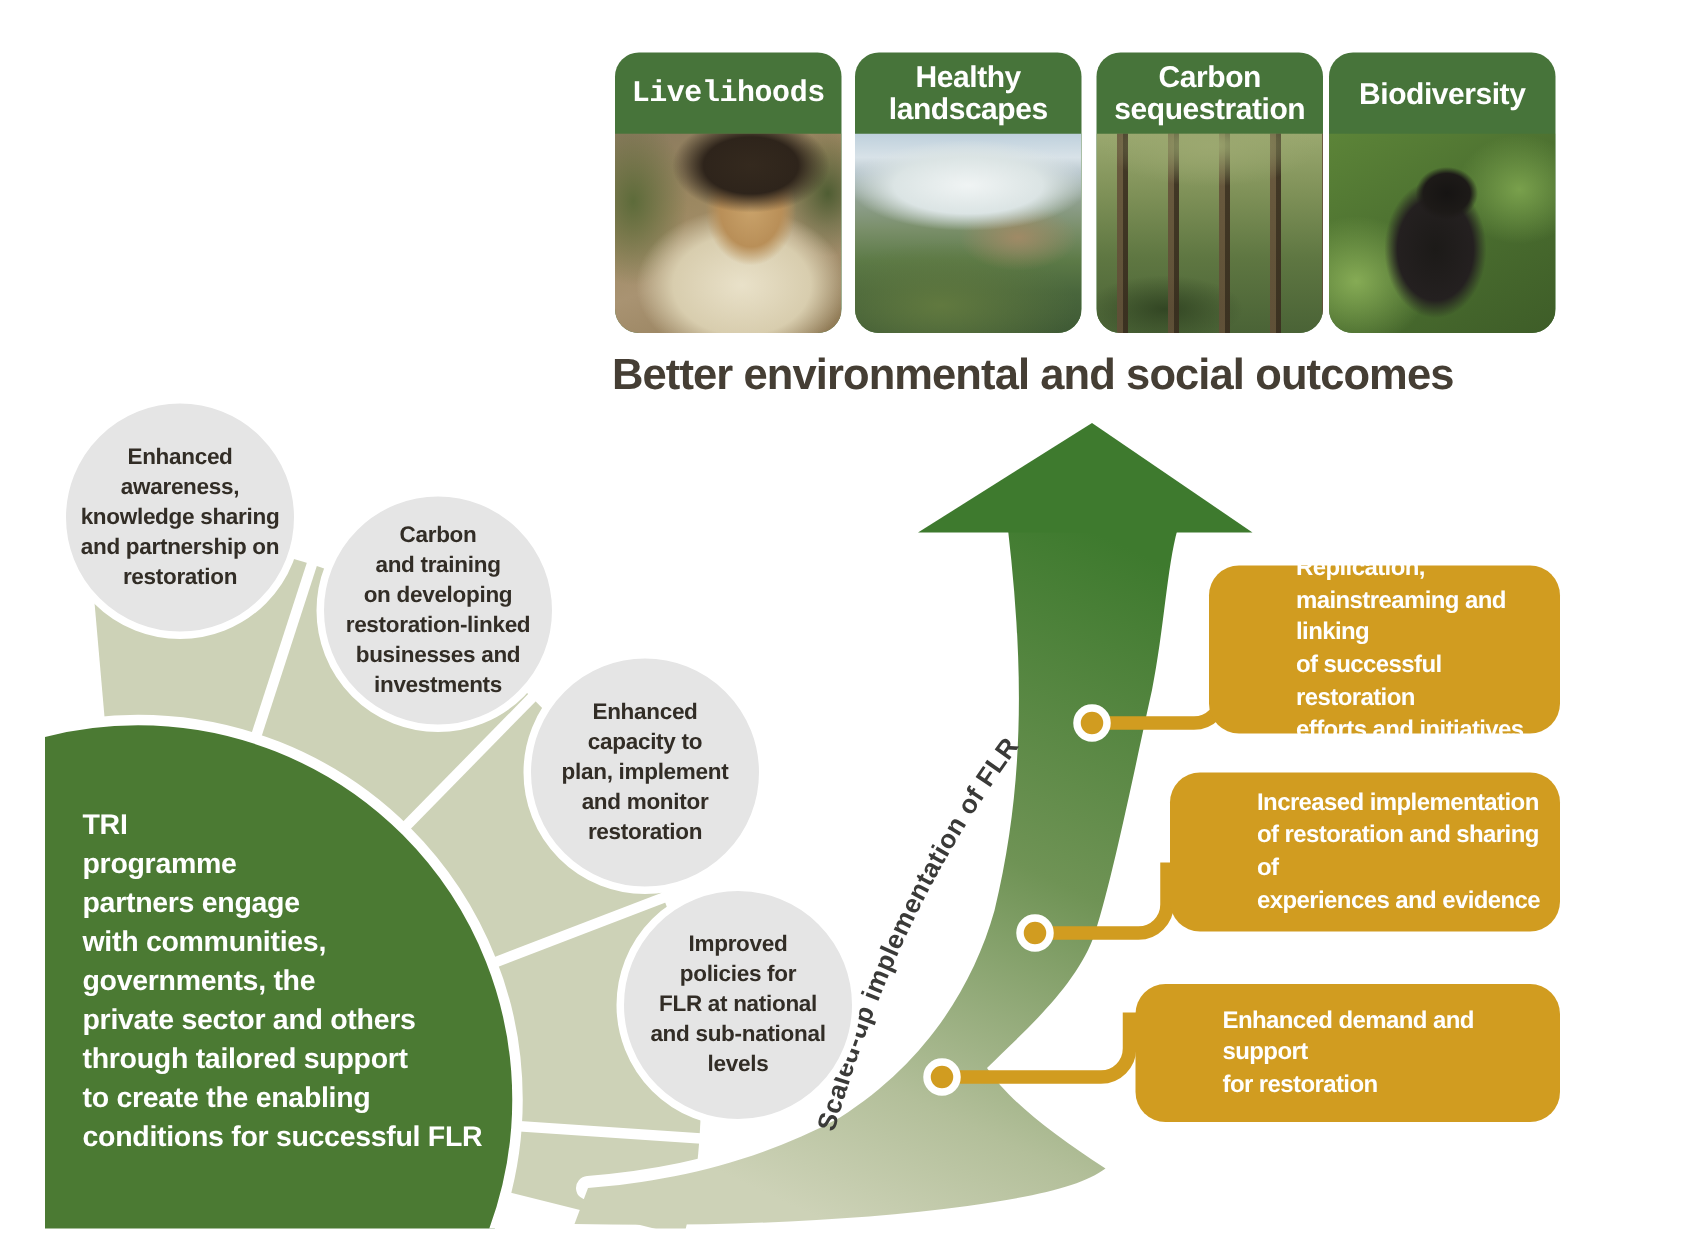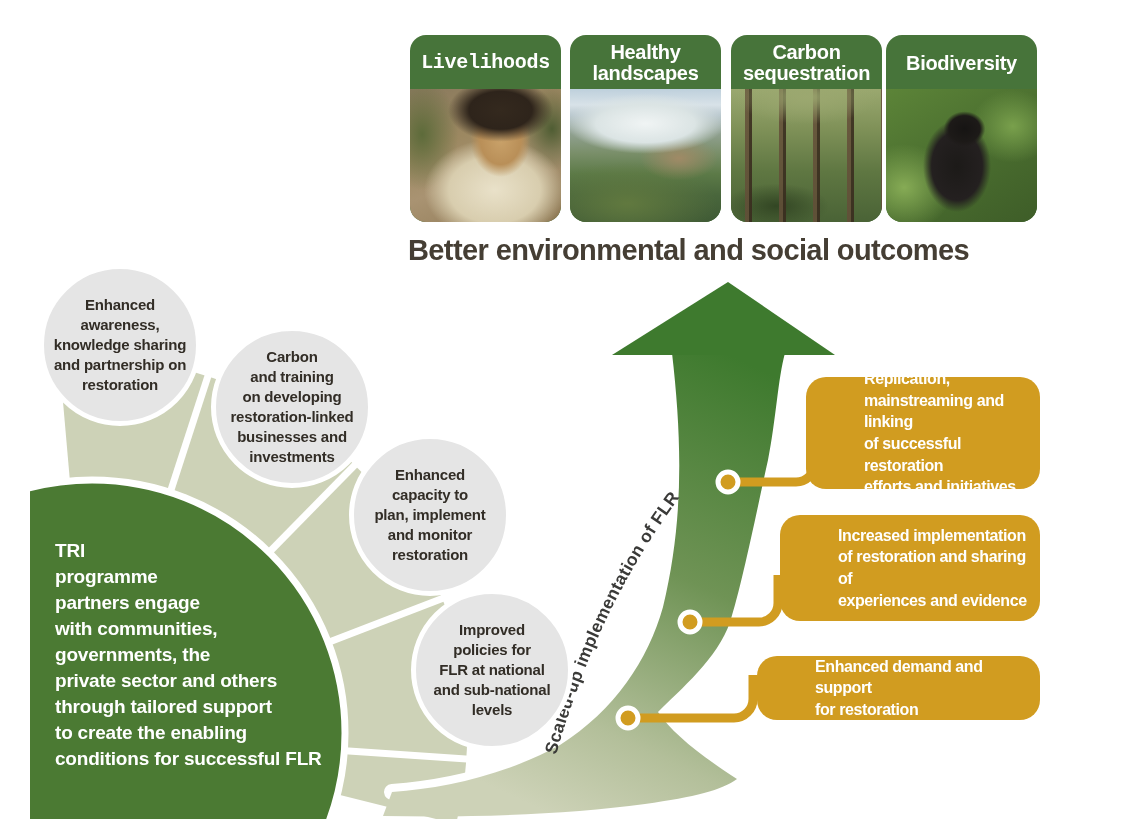--- a/index.html
+++ b/index.html
@@ -64,21 +64,21 @@
   #tri-text{position:absolute;left:55px;top:538px;width:300px;color:#fff;font-weight:bold;
         font-size:19px;line-height:1.37;white-space:pre-line;letter-spacing:-0.2px;}
 
   
   .gold-box{position:absolute;background:#d19c20;border-radius:20px;color:#fff;font-weight:bold;
         font-size:16px;line-height:1.35;letter-spacing:-0.4px;white-space:pre-line;
         box-sizing:border-box;display:flex;align-items:center;}
   .gold-box .inner{padding:10px 8px 10px 25px;margin-left:33px;}
   #box-1{left:806px;top:377px;width:234px;height:112px;}
   #box-2{left:780px;top:515px;width:260px;height:106px;}
-  #box-3{left:757px;top:656px;width:283px;height:64px;}
+  #box-3{left:757px;top:656px;width:283px;height:92px;}
 </style>
 </head>
 <body>
 
 <div id="canvas">
 
   <svg id="bg-svg" viewBox="0 0 1134 823">
     <defs>
       <linearGradient id="swooshGrad" gradientUnits="userSpaceOnUse" x1="730" y1="355" x2="520" y2="800">
         <stop offset="0" stop-color="#3e7a2e"></stop>

